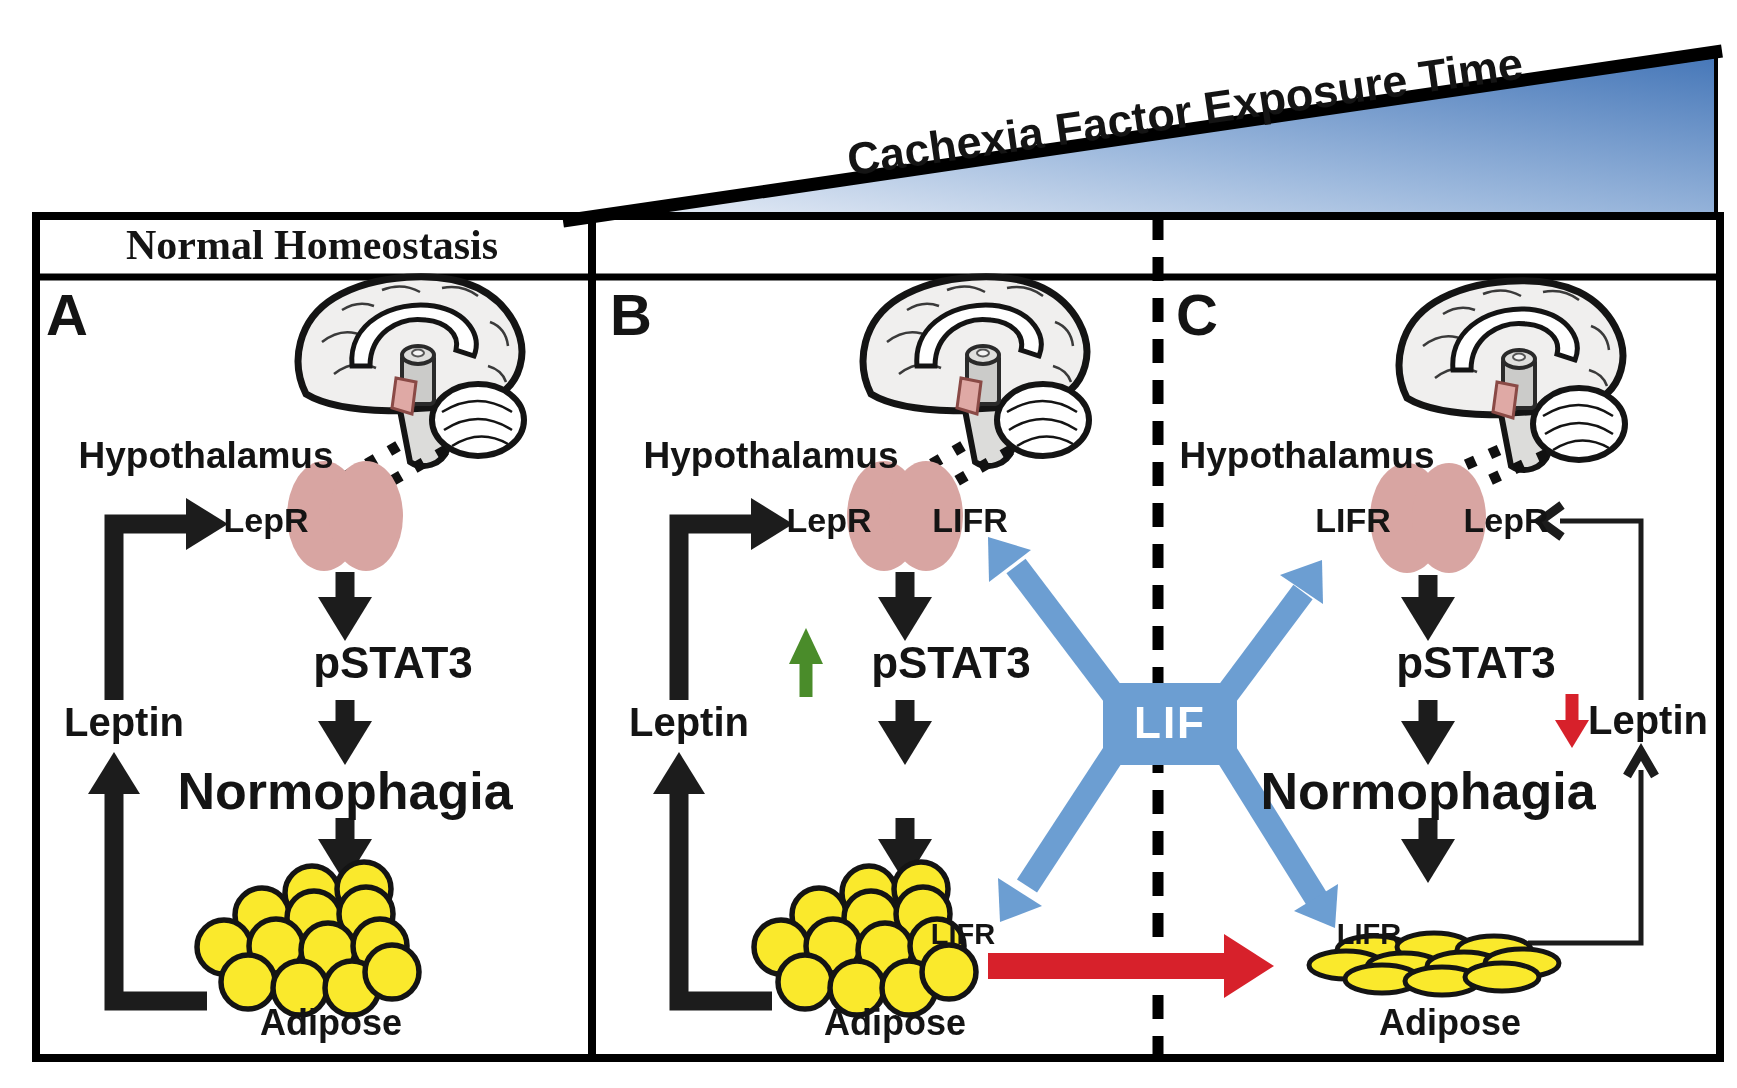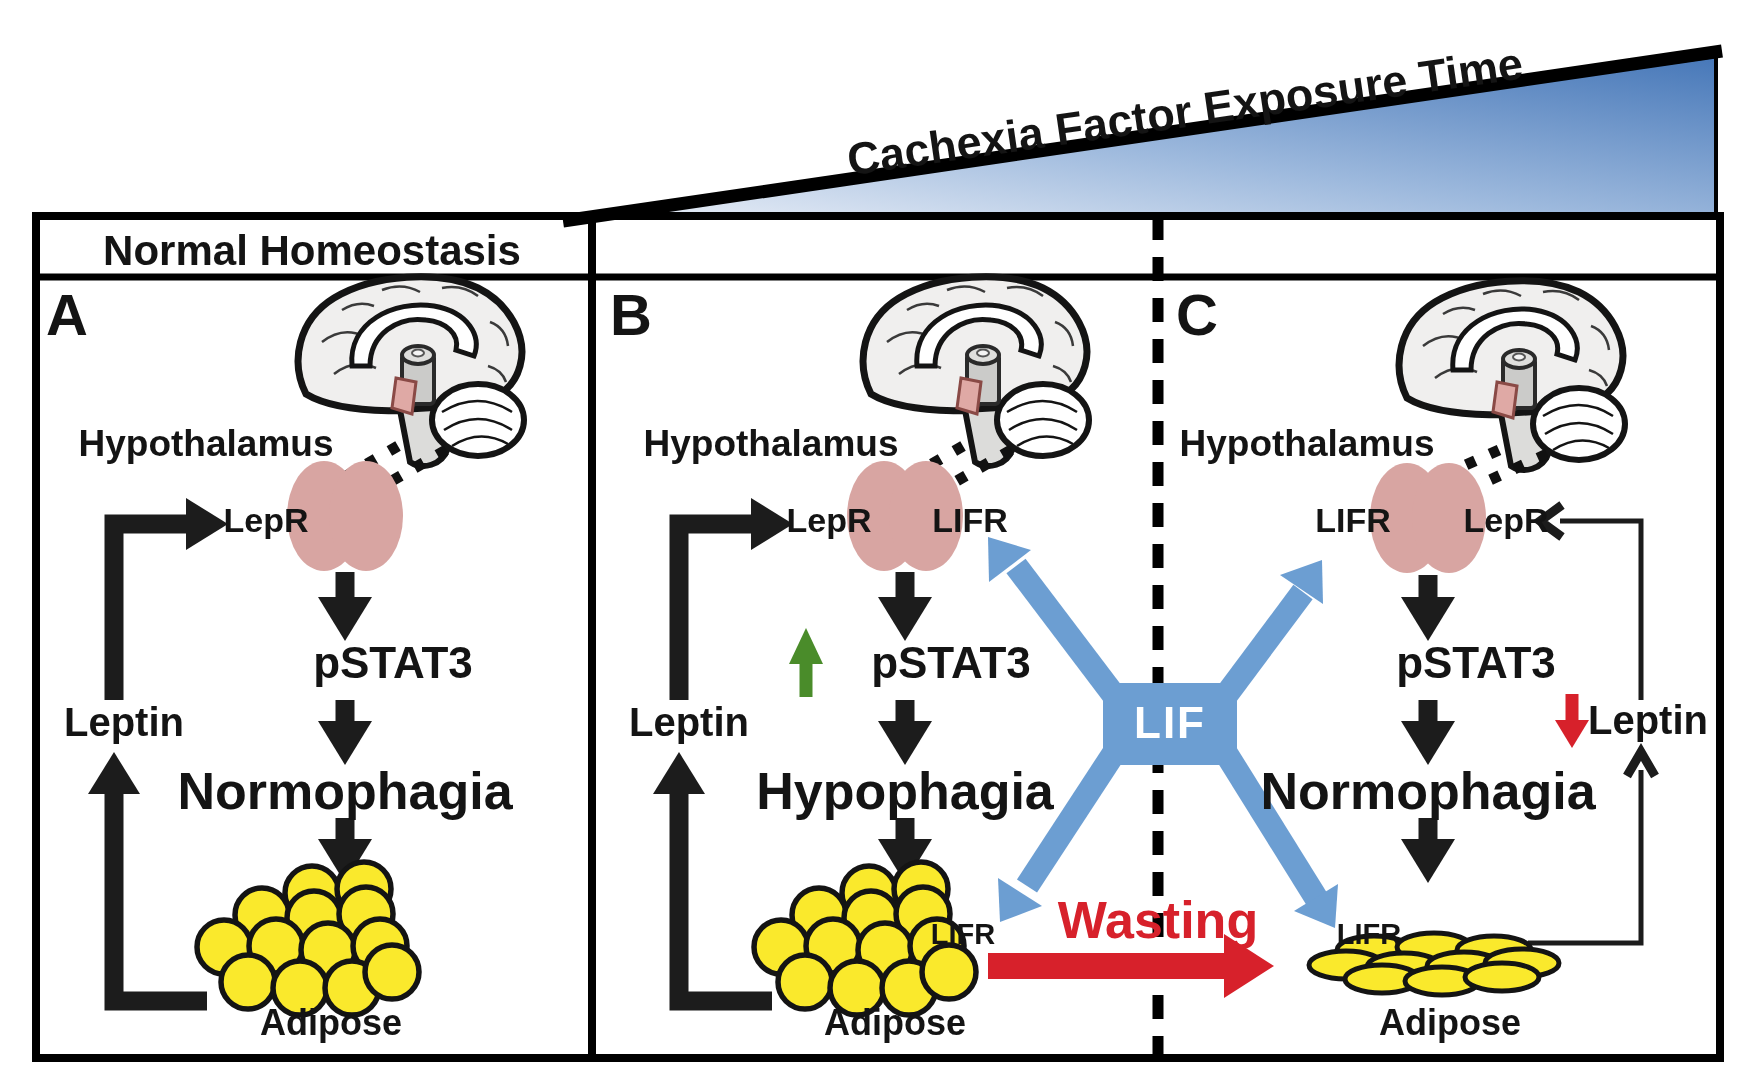--- a/index.html
+++ b/index.html
@@ -20,21 +20,21 @@
     line-height:1;
   }
   .hdr{font-size:42px;}
   .letter{
     position:absolute;
     font-weight:bold;
     font-size:58px;
     color:#141414;
     line-height:1;
   }
-  .hypo{font-size:37px;}
+  .hypo{font-size:37px;margin-top:12px;}
   .receptor{font-size:34px;}
   .signal{font-size:44px;margin-left:48px;}
   .feeding{font-size:52px;}
   .hormone{font-size:40px;}
   .adipose{font-size:36px;}
   .receptor-sm{font-size:29px;}
   .lif{
     font-size:44px;color:#ffffff;letter-spacing:2px;
   }
   .wasting{
@@ -224,47 +224,45 @@
   </g>
 
   <g stroke="#d7212b" fill="#d7212b">
     <line x1="988" y1="966" x2="1228" y2="966" stroke-width="26"></line>
     <polygon points="1224,934 1224,998 1274,966" stroke="none"></polygon>
   </g>
 </svg>
 
 <div class="banner" style="left:1185px;top:112px;">Cachexia Factor Exposure Time</div>
 
-<div class="lbl hdr" style="left:312px;top:251px;">Normal Homeostasis</div>
+<div class="lbl hdr" style="left:312px;top:245px;font-family:Liberation Serif, serif;">Normal Homeostasis</div>
 
 <div class="letter" style="left:46px;top:286px;">A</div>
 <div class="letter" style="left:610px;top:286px;">B</div>
 <div class="letter" style="left:1176px;top:286px;">C</div>
 
 <div class="lbl hypo" style="left:206px;top:443px;">Hypothalamus</div>
 <div class="lbl receptor" style="left:266px;top:520px;">LepR</div>
 <div class="lbl signal" style="left:345px;top:663px;">pSTAT3</div>
 <div class="lbl feeding" style="left:345px;top:791px;">Normophagia</div>
 <div class="lbl hormone" style="left:124px;top:722px;">Leptin</div>
 <div class="lbl adipose" style="left:331px;top:1023px;">Adipose</div>
 
 <div class="lbl hypo" style="left:771px;top:443px;">Hypothalamus</div>
 <div class="lbl receptor" style="left:829px;top:520px;">LepR</div>
 <div class="lbl receptor" style="left:970px;top:520px;">LIFR</div>
 <div class="lbl signal" style="left:903px;top:663px;">pSTAT3</div>
-<div class="lbl feeding" style="left:905px;top:791px;">Hypophagia</div>
 <div class="lbl hormone" style="left:689px;top:722px;">Leptin</div>
 <div class="lbl adipose" style="left:895px;top:1023px;">Adipose</div>
 <div class="lbl receptor-sm" style="left:963px;top:934px;">LIFR</div>
 
 <div class="lbl hypo" style="left:1307px;top:443px;">Hypothalamus</div>
 <div class="lbl receptor" style="left:1353px;top:520px;">LIFR</div>
 <div class="lbl receptor" style="left:1506px;top:520px;">LepR</div>
 <div class="lbl signal" style="left:1428px;top:663px;">pSTAT3</div>
 <div class="lbl feeding" style="left:1428px;top:791px;">Normophagia</div>
 <div class="lbl hormone" style="left:1648px;top:720px;">Leptin</div>
 <div class="lbl adipose" style="left:1450px;top:1023px;">Adipose</div>
 <div class="lbl receptor-sm" style="left:1369px;top:934px;">LIFR</div>
 
 <div class="lbl lif" style="left:1170px;top:723px;">LIF</div>
-<div class="lbl wasting" style="left:1158px;top:920px;">Wasting</div>
 
 </div>
 
 </body></html>

